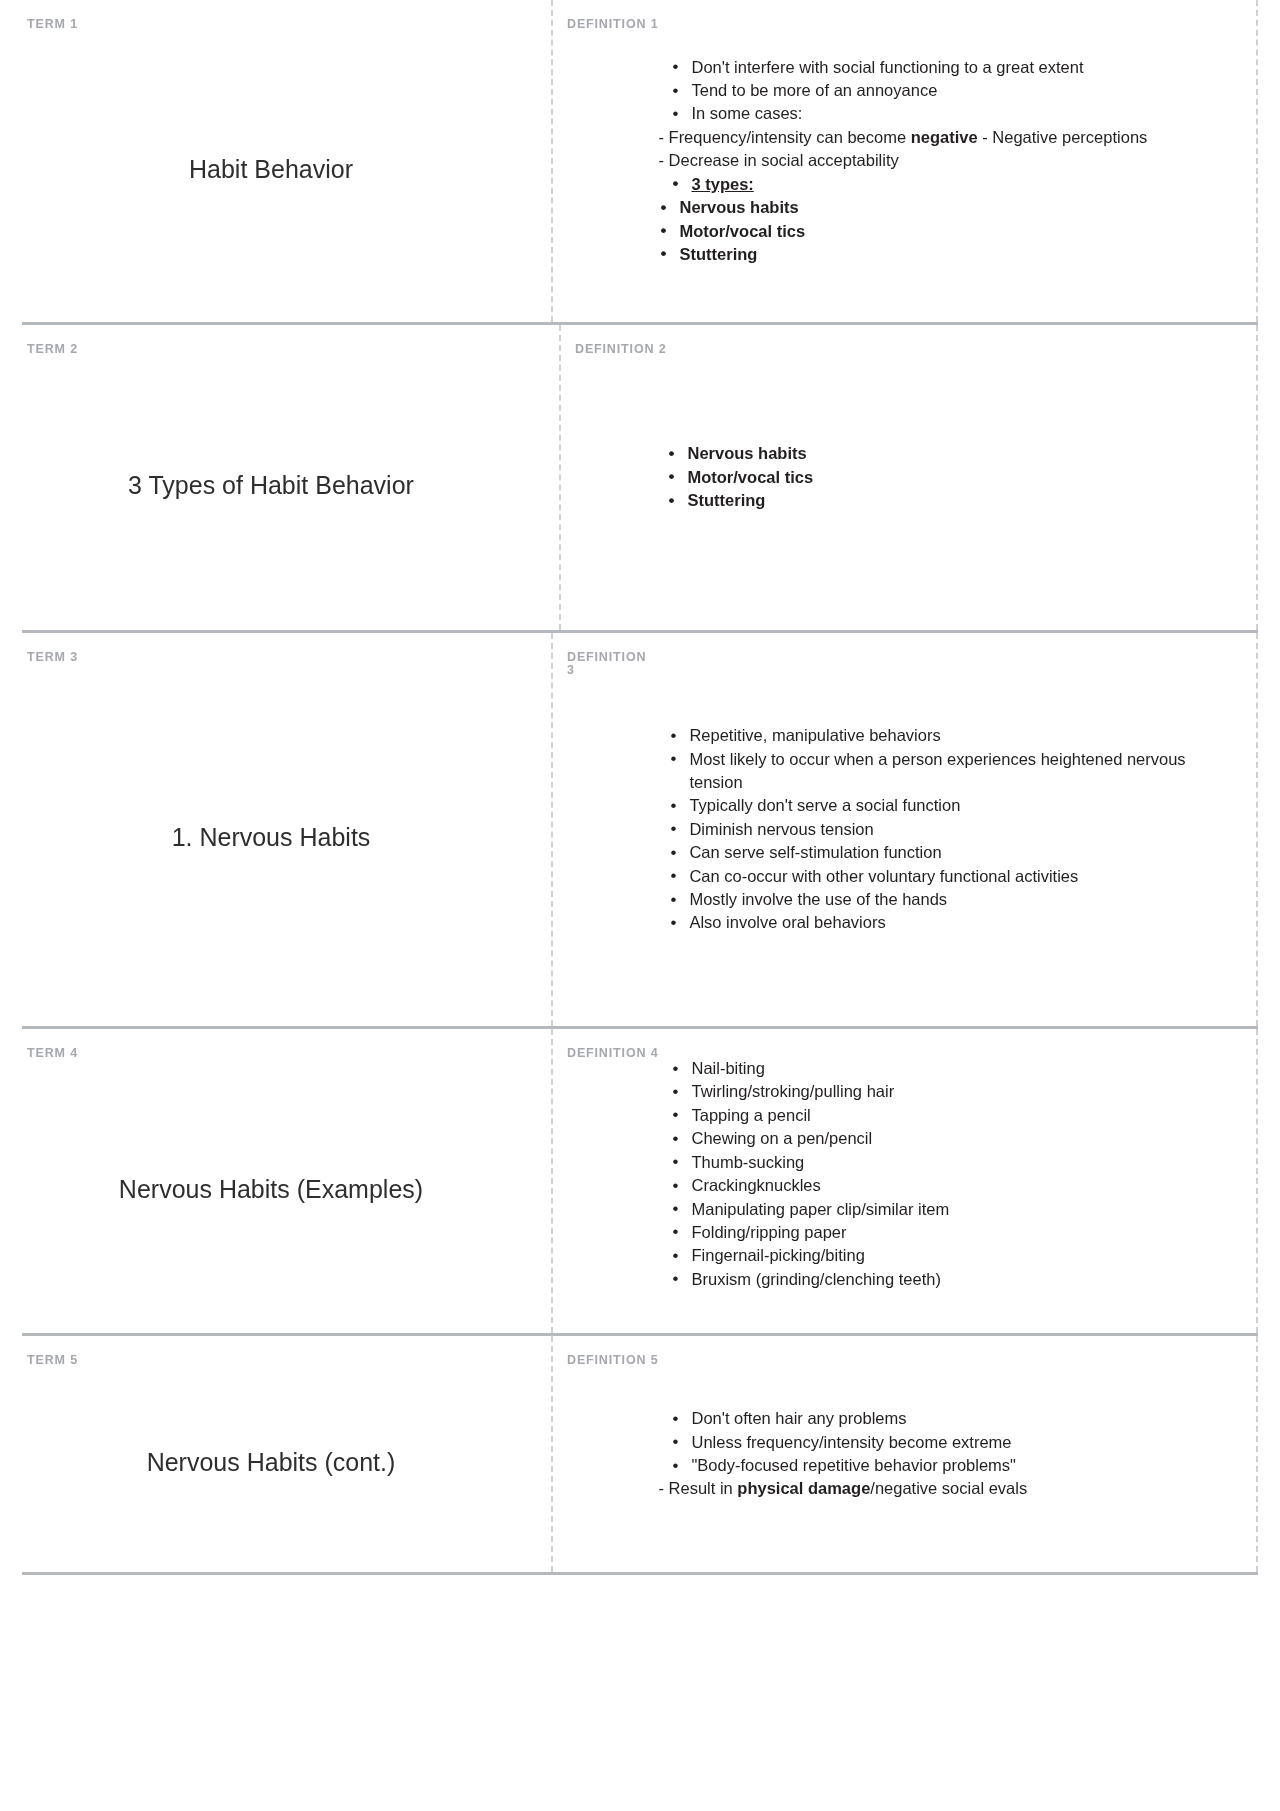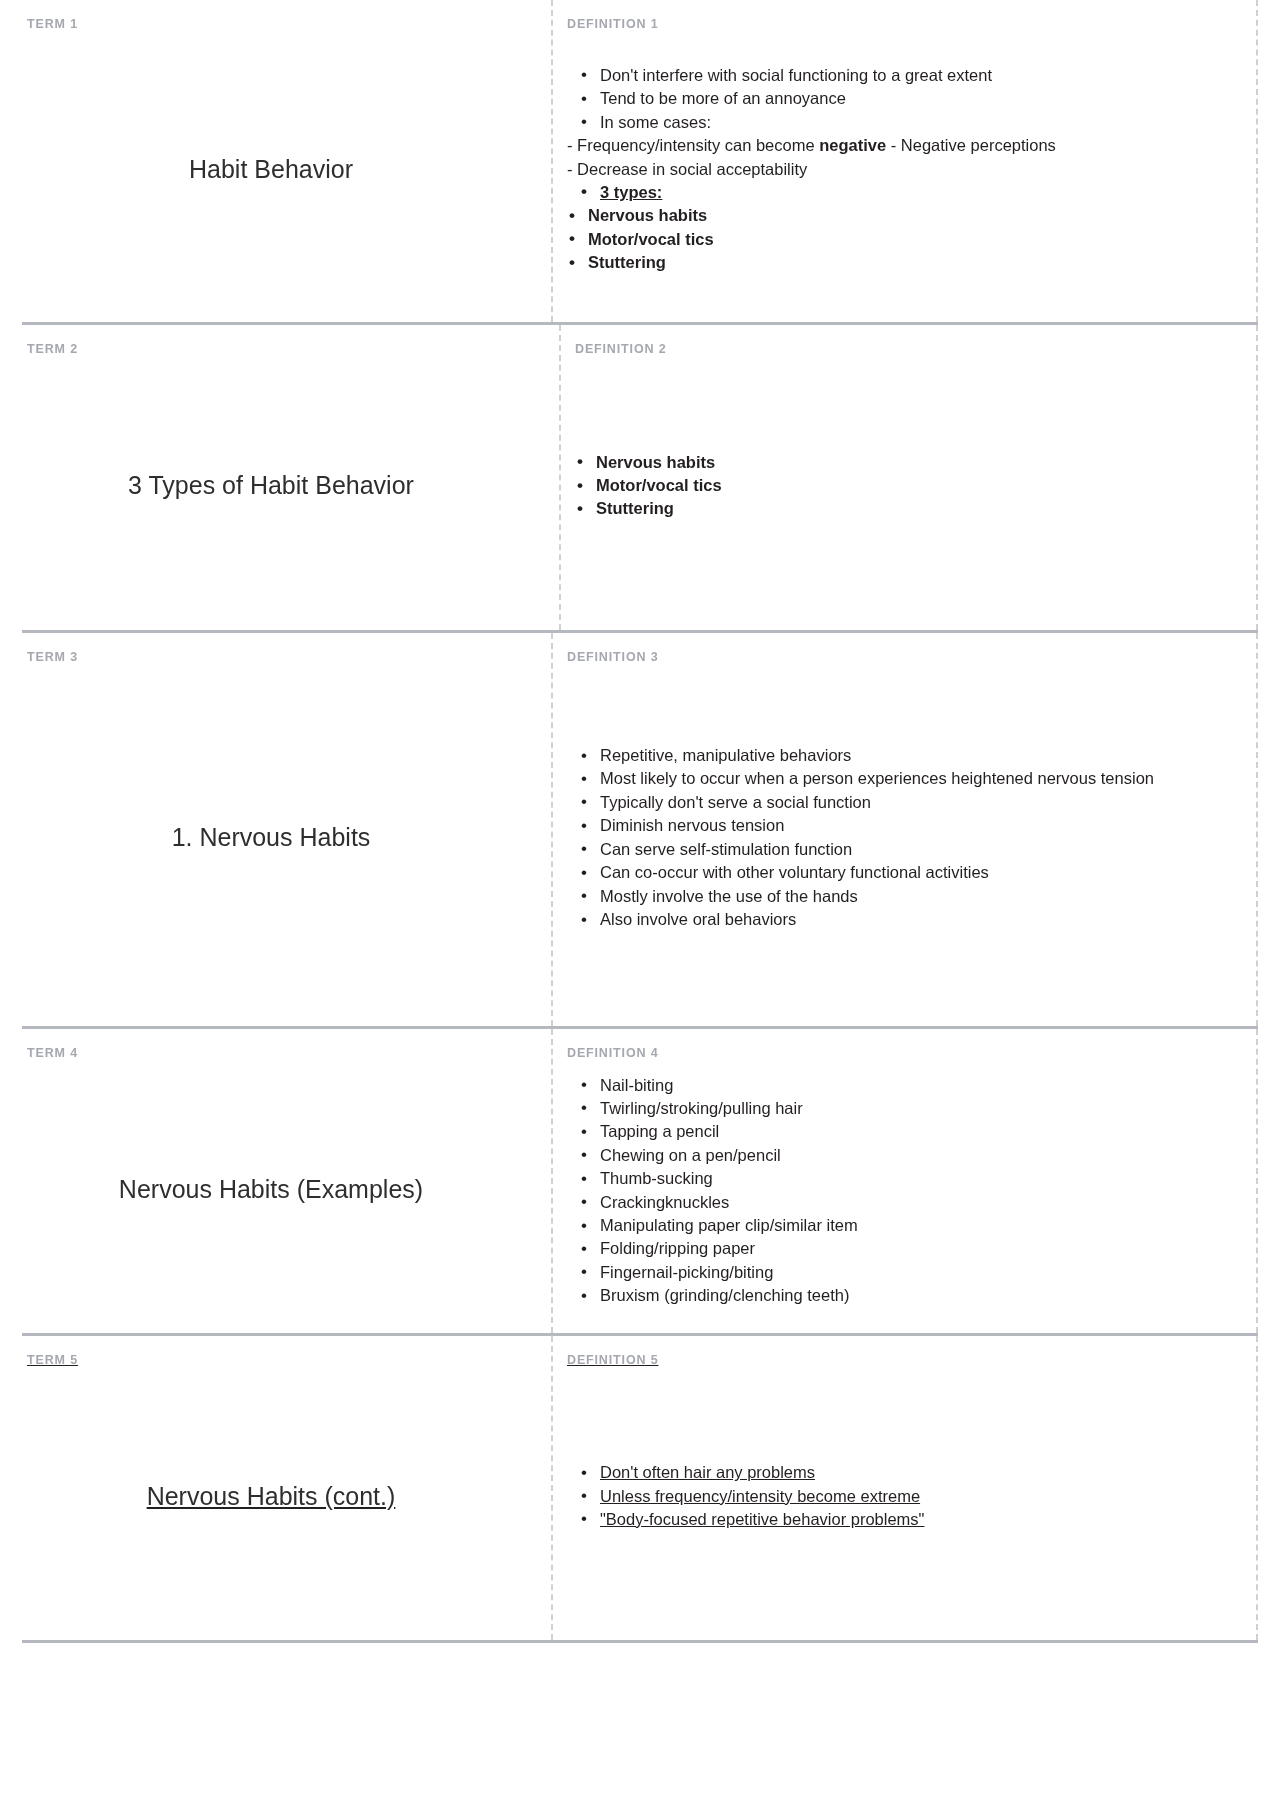--- a/index.html
+++ b/index.html
@@ -45,21 +45,21 @@
     flex-direction: column;
     justify-content: space-between;
   }
 
   .card-def {
     position: relative;
     box-sizing: border-box;
     flex: 1 1 auto;
     padding: 18px 26px 18px 14px;
     display: flex;
-    flex-direction: column;
+    flex-direction: row;
     border-left: 2px dashed #cfd0d4;
     border-right: 2px dashed #cfd0d4;
   }
 
   .slot-label {
     font-size: 12.5px;
     font-weight: bold;
     letter-spacing: 0.85px;
     color: #a6a8b0;
     line-height: 1;
@@ -219,32 +219,33 @@
               <li class="bullet">Thumb-sucking</li>
               <li class="bullet">Crackingknuckles</li>
               <li class="bullet">Manipulating paper clip/similar item</li>
               <li class="bullet">Folding/ripping paper</li>
               <li class="bullet">Fingernail-picking/biting</li>
               <li class="bullet">Bruxism (grinding/clenching teeth)</li>
             </ul>
           </div>
         </div>
       </div>
-      <div class="card" style="height: 307px; text-decoration: underline;">
+      <div class="card" style="height: 239px;">
         <div class="card-term">
           <div class="slot-label">TERM 5</div>
           <div class="term-body">
             <div class="term-text">Nervous Habits (cont.)</div>
           </div>
         </div>
         <div class="card-def">
           <div class="slot-label">DEFINITION 5</div>
           <div class="def-body">
             <ul class="bullets">
               <li class="bullet">Don't often hair any problems</li>
               <li class="bullet">Unless frequency/intensity become extreme</li>
               <li class="bullet">"Body-focused repetitive behavior problems"</li>
+              <li class="dash">- Result in <b class="strong">physical damage</b>/negative social evals</li>
             </ul>
           </div>
         </div>
       </div>
     </div>
 </div>
 
 </body></html>

